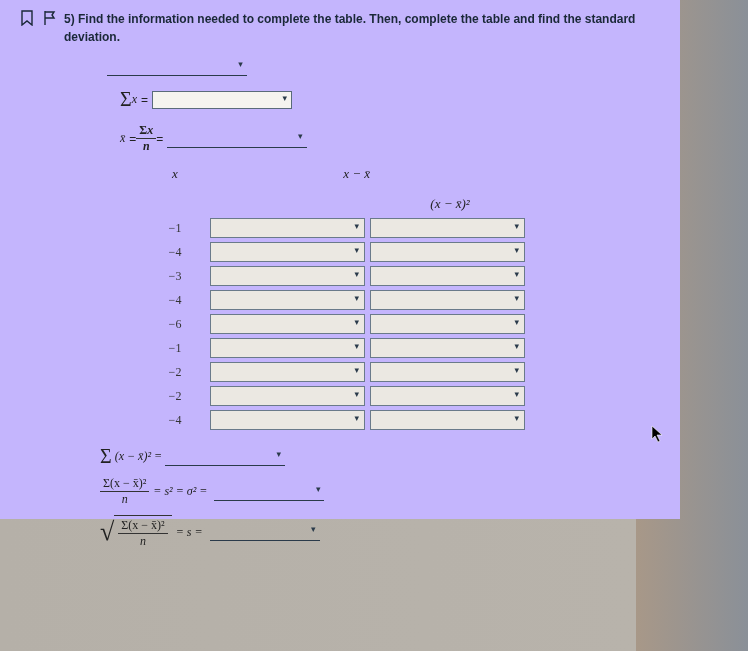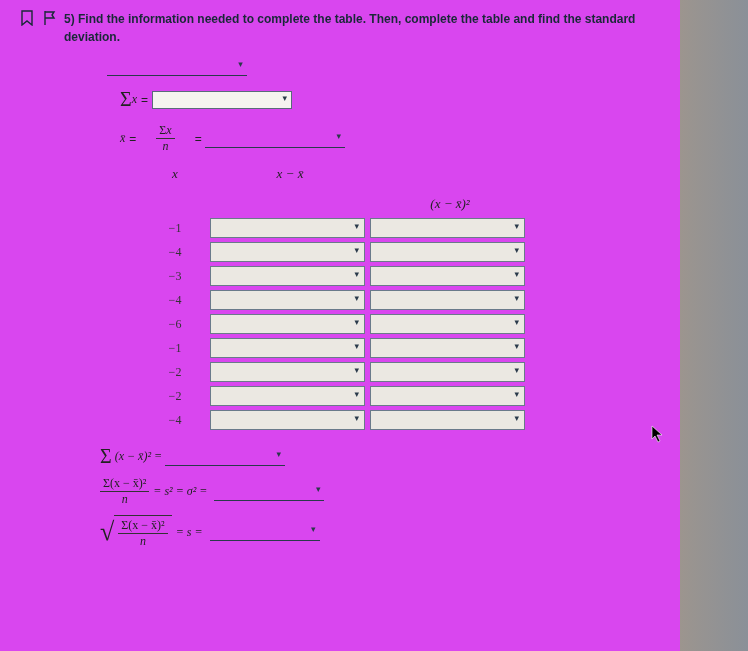--- a/index.html
+++ b/index.html
@@ -7,23 +7,23 @@
       margin: 0;
       padding: 0;
       width: 748px;
       height: 651px;
       background: linear-gradient(to right, #b5b0a8 0%, #b8b3ab 85%, #a89888 85%, #8a9098 100%);
       font-family: Arial, sans-serif;
       overflow: hidden;
       position: relative;
     }
     .page {
-      background: #d946ef;
+      background: #c4b5fd;
       width: 680px;
-      height: 651px;
+      height: 519px;
       padding: 10px 20px;
       position: relative;
     }
     .header-row {
       display: flex;
       align-items: flex-start;
       gap: 8px;
       margin-bottom: 12px;
     }
     .bookmark-icon svg { display: block; }
@@ -77,21 +77,21 @@
     }
     .table-header {
       display: flex;
       font-style: italic;
       font-family: 'Times New Roman', serif;
       font-size: 13px;
       color: #222;
       margin-bottom: 6px;
     }
     .th1 { width: 70px; text-align: center; }
-    .th2 { width: 160px; text-align: center; }
+    .th2 { width: 160px; text-align: right; }
     .th3 { width: 160px; text-align: center; margin-top: 30px; }
     .table-row {
       display: flex;
       align-items: center;
       margin-bottom: 4px;
     }
     .xval {
       width: 70px;
       text-align: center;
       font-size: 12px;
@@ -172,21 +172,21 @@
     <div class="line" style="margin-left:20px;">
       <span class="sigma">Σ</span>
       <span class="math-italic">x</span>
       <span style="margin:0 4px;">=</span>
       <span class="input-field" style="min-width:140px;"></span>
     </div>
 
     <div class="line" style="margin-left:20px;">
       <span class="math-italic" style="margin-right:4px;">x̄</span>
       <span>=</span>
-      <span class="frac" style="margin:0 20px;">
+      <span class="frac" style="margin:0 0;font-weight:bold;">
         <span class="num">Σ<i>x</i></span>
         <span class="den math-italic">n</span>
       </span>
       <span>=</span>
       &nbsp;
       <span class="input-field" style="min-width:140px;border:none;border-bottom:1px solid #2a3a4a;background:transparent;"></span>
     </div>
 
     <div class="table-section">
       <div class="table-header">

